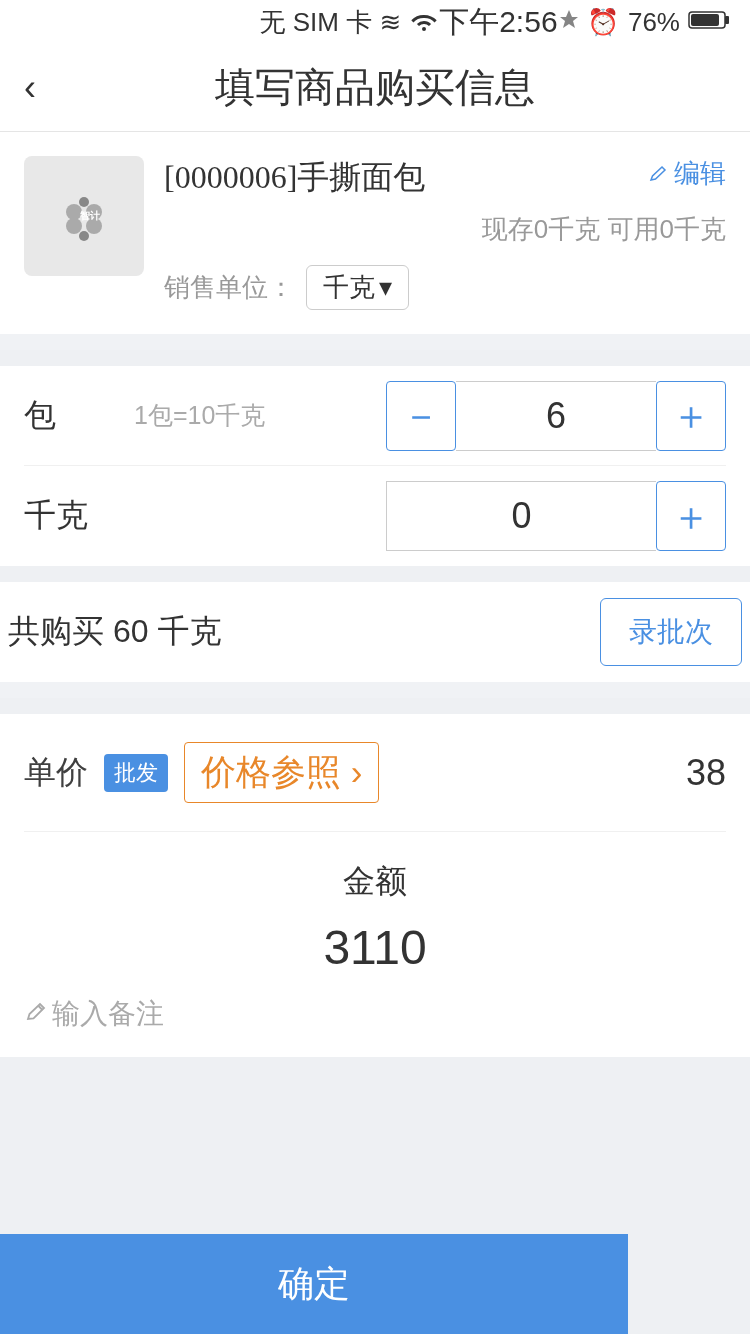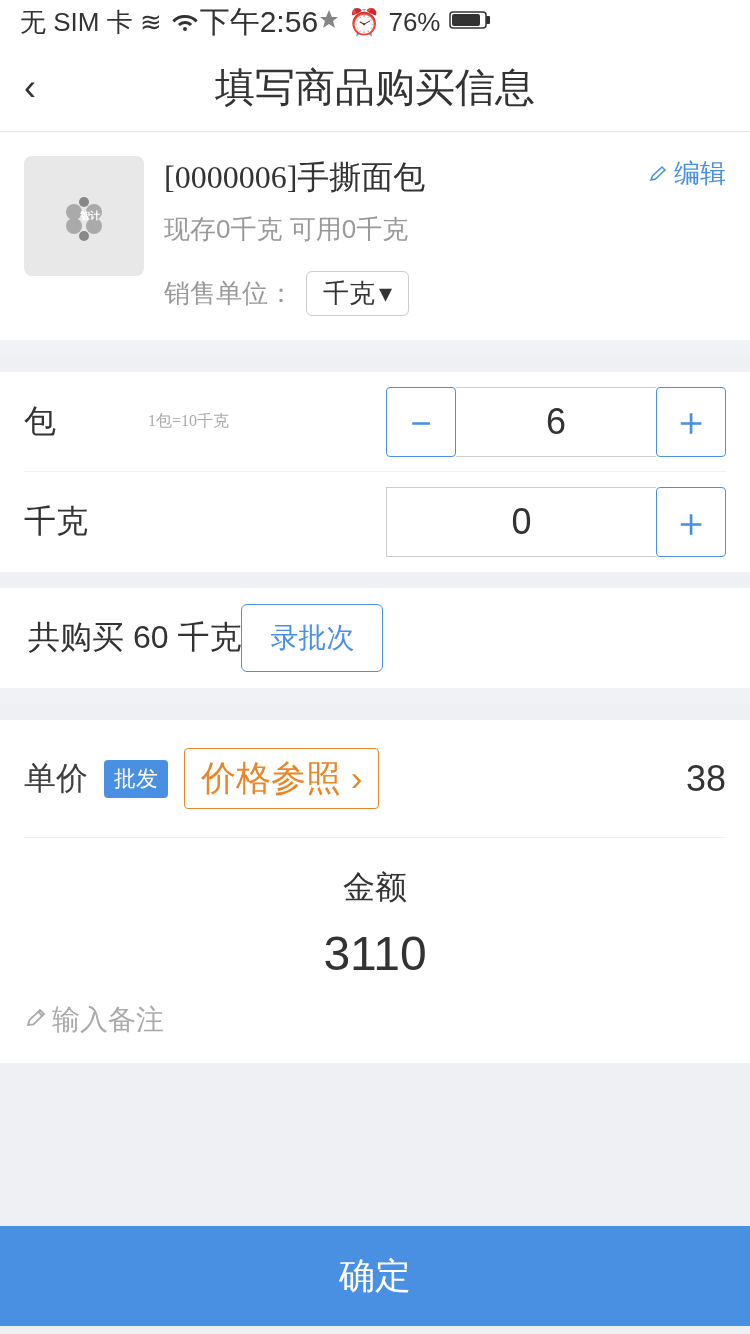--- a/index.html
+++ b/index.html
@@ -11,21 +11,21 @@
       background: #f0f2f5;
       font-size: 32px;
       color: #333;
     }
     
     .status-bar {
       height: 44px;
       background: #fff;
       display: flex;
       align-items: center;
-      justify-content: flex-start;
+      justify-content: flex-end;
       padding: 0 20px;
       font-size: 26px;
       color: #333;
     }
     .status-left { display: flex; align-items: center; gap: 8px; }
     .status-center { font-size: 30px; font-weight: 500; }
     .status-right { display: flex; align-items: center; gap: 8px; font-size: 26px; }
     
     .nav-bar {
       height: 88px;
@@ -63,21 +63,21 @@
       background: #e8e8e8;
       border-radius: 8px;
       display: flex;
       align-items: center;
       justify-content: center;
       flex-shrink: 0;
     }
     .product-image svg { width: 64px; height: 64px; }
     .product-info { flex: 1; }
     .product-name { font-size: 32px; color: #333; margin-bottom: 12px; }
-    .product-stock { font-size: 26px; color: #999; margin-bottom: 24px; }
+    .product-stock { font-size: 26px; color: #999; margin-bottom: 18px; text-align: right; }
     .product-unit { font-size: 26px; color: #999; display: flex; align-items: center; gap: 12px; }
     .unit-select {
       border: 1px solid #ccc;
       border-radius: 6px;
       padding: 4px 16px;
       font-size: 26px;
       color: #333;
       background: #fff;
       display: inline-flex;
       align-items: center;
@@ -109,24 +109,23 @@
       height: 100px;
       border-bottom: 1px solid #f0f0f0;
     }
     .input-row:last-child { border-bottom: none; }
     .input-label {
       font-size: 32px;
       color: #333;
       min-width: 100px;
     }
     .input-hint {
-      font-size: 16px;
+      font-size: 25px;
       color: #aaa;
-      margin-left: 24px;
-      font-family: Liberation Serif, serif;
+      margin-left: 10px;
     }
     .quantity-control {
       display: flex;
       align-items: center;
       gap: 0;
     }
     .qty-btn {
       width: 70px;
       height: 70px;
       border: 1.5px solid #4a90e2;
@@ -156,24 +155,24 @@
       border: 1.5px solid #ccc;
       border-right: none;
       text-align: center;
       font-size: 36px;
       color: #333;
       background: #fff;
     }
     
     .total-section {
       background: #fff;
-      padding: 0 28px;
-      display: flex;
-      align-items: center;
-      justify-content: flex-start;
+      padding: 0 8px;
+      display: flex;
+      align-items: center;
+      justify-content: space-between;
       height: 100px;
       margin-bottom: 16px;
     }
     .total-label {
       font-size: 32px;
       color: #333;
     }
     .batch-btn {
       border: 1.5px solid #4a90e2;
       color: #4a90e2;
@@ -240,23 +239,23 @@
       display: flex;
       align-items: center;
       color: #aaa;
       font-size: 28px;
       cursor: pointer;
     }
     .pencil-icon { color: #aaa; font-size: 28px; }
     
     .confirm-bar {
       position: fixed;
-      bottom: 8px;
+      bottom: 0;
       left: 0;
-      width: 750px;
+      width: 628px;
       height: 100px;
       background: #4a90e2;
       display: flex;
       align-items: center;
       justify-content: center;
       cursor: pointer;
     }
     .confirm-text {
       color: #fff;
       font-size: 36px;

